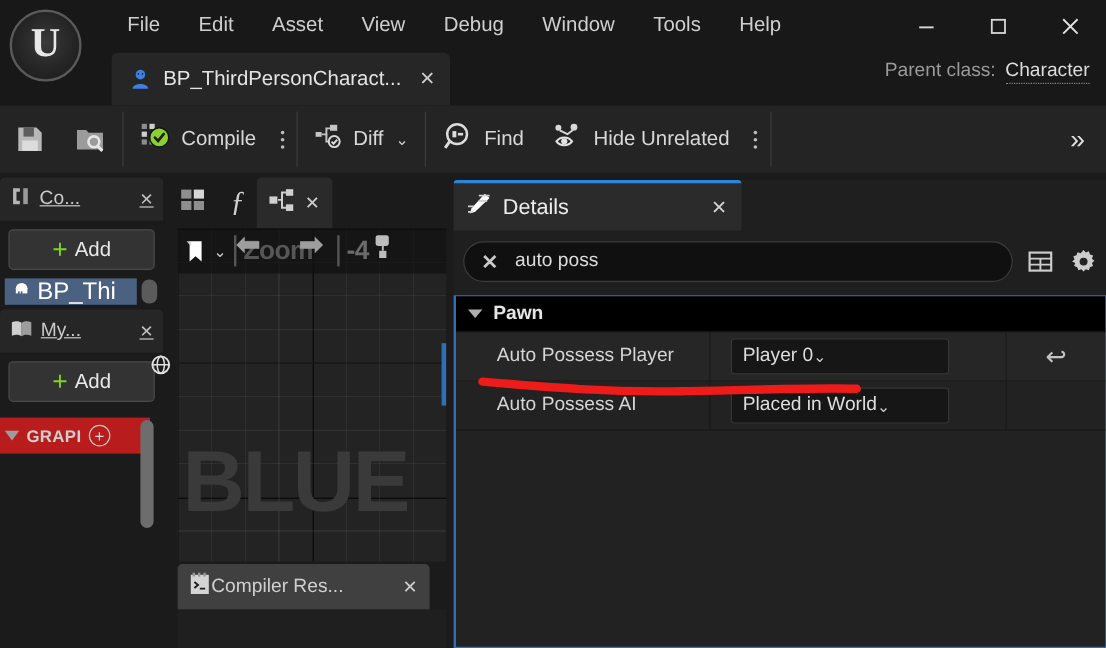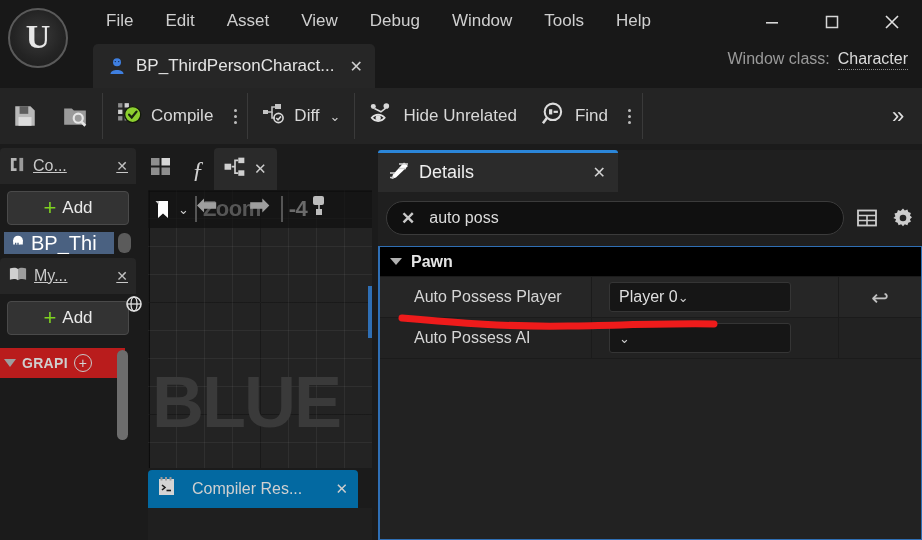--- a/index.html
+++ b/index.html
@@ -191,22 +191,22 @@
     line-height: .8; white-space: nowrap;
   }
   .graph-vscroll {
     position: absolute; right: 0; top: 96px; width: 4px; height: 52px; background: #2f6fb5;
   }
 
   .compiler-panel {
     position: absolute; left: 8px; top: 322px; width: 224px; bottom: 0; background: #1b1b1b;
   }
   .compiler-tab {
-    height: 38px; background: #0369a1; border-radius: 4px 4px 0 0;
-    display: flex; align-items: center; gap: 16px; padding: 0 10px 0 9px;
+    height: 38px; background: #404040; border-radius: 4px 4px 0 0;
+    display: flex; align-items: center; gap: 0; padding: 0 10px 0 9px;
     width: 210px;
   }
   .compiler-tab .ctitle { font-size: 16px; color: #d0d0d0; white-space: nowrap; }
   .compiler-tab .cclose { font-size: 15px; color: #cdcdcd; margin-left: auto; }
   .compiler-body { position: absolute; left: 0; top: 38px; right: 0; bottom: 0; background: #1f1f1f; }
 
   
   .details {
     position: absolute; left: 378px; top: 150px; width: 544px; bottom: 0; background: #1f1f1f;
   }
@@ -301,21 +301,21 @@
           </svg>
       </div>
       <div class="wc close">
         <svg width="18" height="18" viewBox="0 0 18 18">
             <path d="M3 3 L15 15 M15 3 L3 15" stroke="#e0e0e0" stroke-width="1.6" fill="none"></path>
           </svg>
       </div>
     </div>
 
     <div class="parent-class">
-      <span class="pc-label">Window class:</span>
+      <span class="pc-label">Parent class:</span>
       <span class="pc-value">Character</span>
     </div>
 
     <div class="doctab">
       <span class="pawn-icon">
         <svg width="20" height="20" viewBox="0 0 20 20">
           <circle cx="10" cy="6.2" r="4" fill="#3f7fe0"></circle>
           <path d="M3.5 18 C3.5 12.8 16.5 12.8 16.5 18 Z" fill="#3f7fe0"></path>
           <circle cx="8.3" cy="5.6" r=".7" fill="#11264a"></circle>
           <circle cx="11.7" cy="5.6" r=".7" fill="#11264a"></circle>
@@ -379,40 +379,40 @@
       </span>
       <span>Diff</span>
       <span class="tb-chev">⌄</span>
     </div>
 
     <div class="tb-sep"></div>
 
     <div class="tb-btn">
       <span>
         <svg width="26" height="26" viewBox="0 0 24 24">
+          <circle cx="11" cy="10" r="7.6" fill="none" stroke="#dcdcdc" stroke-width="1.9"></circle>
+          <rect x="7.4" y="7.6" width="3" height="4.8" fill="#dcdcdc"></rect>
+          <rect x="11.6" y="9" width="4" height="2" fill="#dcdcdc"></rect>
+          <path d="M5.4 15.6 L1.8 20.6" stroke="#dcdcdc" stroke-width="2.3"></path>
+        </svg>
+      </span>
+      <span>Find</span>
+    </div>
+
+    <div class="tb-btn">
+      <span>
+        <svg width="26" height="26" viewBox="0 0 24 24">
           <circle cx="4" cy="5" r="2.3" fill="#d8d8d8"></circle>
           <circle cx="16" cy="4.6" r="2.6" fill="#d8d8d8"></circle>
           <path d="M5 7 L11 10 L15.4 6.6" stroke="#d8d8d8" stroke-width="1.5" fill="none"></path>
           <path d="M2.5 15.5 C5.5 11.5 11.5 11.5 14.5 15.5 C11.5 19.5 5.5 19.5 2.5 15.5Z" fill="none" stroke="#e2e2e2" stroke-width="1.6"></path>
           <circle cx="8.5" cy="15.5" r="2.4" fill="#e2e2e2"></circle>
         </svg>
       </span>
       <span>Hide Unrelated</span>
-    </div>
-
-    <div class="tb-btn">
-      <span>
-        <svg width="26" height="26" viewBox="0 0 24 24">
-          <circle cx="11" cy="10" r="7.6" fill="none" stroke="#dcdcdc" stroke-width="1.9"></circle>
-          <rect x="7.4" y="7.6" width="3" height="4.8" fill="#dcdcdc"></rect>
-          <rect x="11.6" y="9" width="4" height="2" fill="#dcdcdc"></rect>
-          <path d="M5.4 15.6 L1.8 20.6" stroke="#dcdcdc" stroke-width="2.3"></path>
-        </svg>
-      </span>
-      <span>Find</span>
     </div>
     <div class="tb-kebab">
         <i></i>
         <i></i>
         <i></i>
       </div>
 
     <div class="tb-sep"></div>
 
     <div class="tb-expand">»</div>
@@ -607,20 +607,21 @@
         </div>
         <div class="prop-reset">
           <span class="reset-glyph">↩</span>
         </div>
       </div>
 
       <div class="prop-row alt">
         <div class="prop-name">Auto Possess AI</div>
         <div class="prop-value">
           <div class="combo">
+            <span class="cval">Placed in World</span>
             <span class="cchev">⌄</span>
           </div>
         </div>
         <div class="prop-reset"></div>
       </div>
     </div>
   </div>
 
   <div class="annotation">
     <svg width="320" height="22" viewBox="0 0 320 22">

